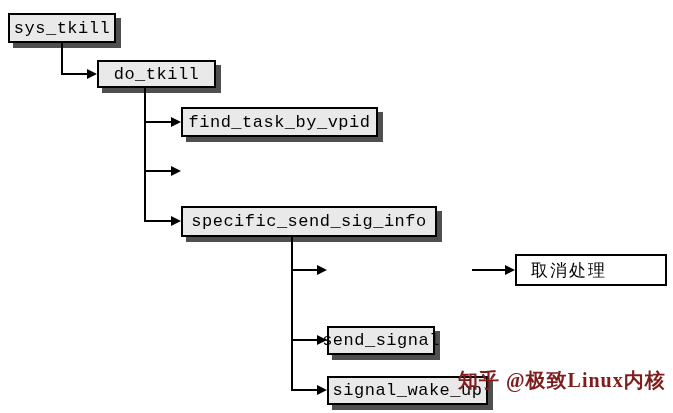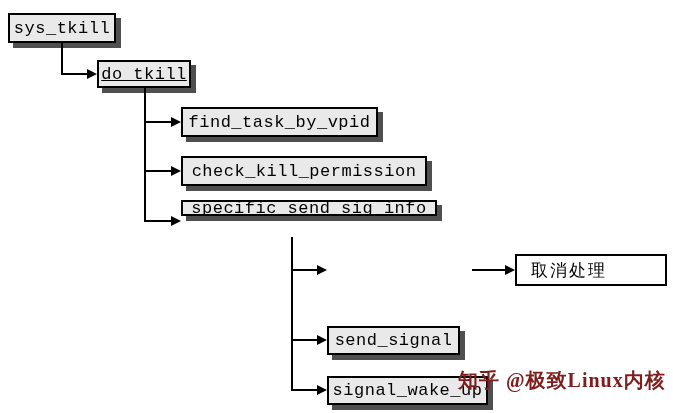--- a/index.html
+++ b/index.html
@@ -53,38 +53,37 @@
     font-size: 20px;
     font-weight: bold;
     color: #7f1d1d;
     letter-spacing: 1px;
     z-index: 5;
     white-space: nowrap;
   }
 
   
   #n-sys   { left: 8px;   top: 13px;  width: 108px; height: 30px; }
-  #n-do    { left: 97px;  top: 60px;  width: 94px; height: 28px; text-decoration: underline; }
+  #n-do    { left: 97px;  top: 60px;  width: 119px; height: 28px; }
   #n-find  { left: 181px; top: 107px; width: 197px; height: 30px; }
   #n-check { left: 181px; top: 156px; width: 246px; height: 30px; }
-  #n-spec  { left: 181px; top: 200px; width: 256px; height: 16px; }
+  #n-spec  { left: 181px; top: 206px; width: 256px; height: 31px; }
   #n-sig   { left: 327px; top: 254px; width: 145px; height: 32px; }
   #n-cancel{ left: 515px; top: 254px; width: 152px; height: 32px; }
-  #n-send  { left: 327px; top: 326px; width: 133px; height: 29px; }
+  #n-send  { left: 327px; top: 326px; width: 108px; height: 29px; }
   #n-wake  { left: 327px; top: 376px; width: 161px; height: 29px; }
 </style>
 </head>
 <body>
 
 <div class="canvas">
 
   <div id="n-sys" class="node gray">sys_tkill</div>
   <div id="n-do" class="node gray">do_tkill</div>
   <div id="n-find" class="node gray">find_task_by_vpid</div>
-  <div id="n-check" class="node gray">check_kill_permission</div>
   <div id="n-spec" class="node gray">specific_send_sig_info</div>
   <div id="n-cancel" class="node white cjk">取消处理</div>
   <div id="n-send" class="node gray">send_signal</div>
   <div id="n-wake" class="node gray">signal_wake_up</div>
 
   <div class="vline" style="left:61px; top:43px; height:31px;"></div>
   <div class="hline" style="left:61px; top:73px; width:26px;"></div>
   <div class="arrow-right" style="left:87px; top:69px;"></div>
 
   <div class="vline" style="left:144px; top:88px; height:134px;"></div>

